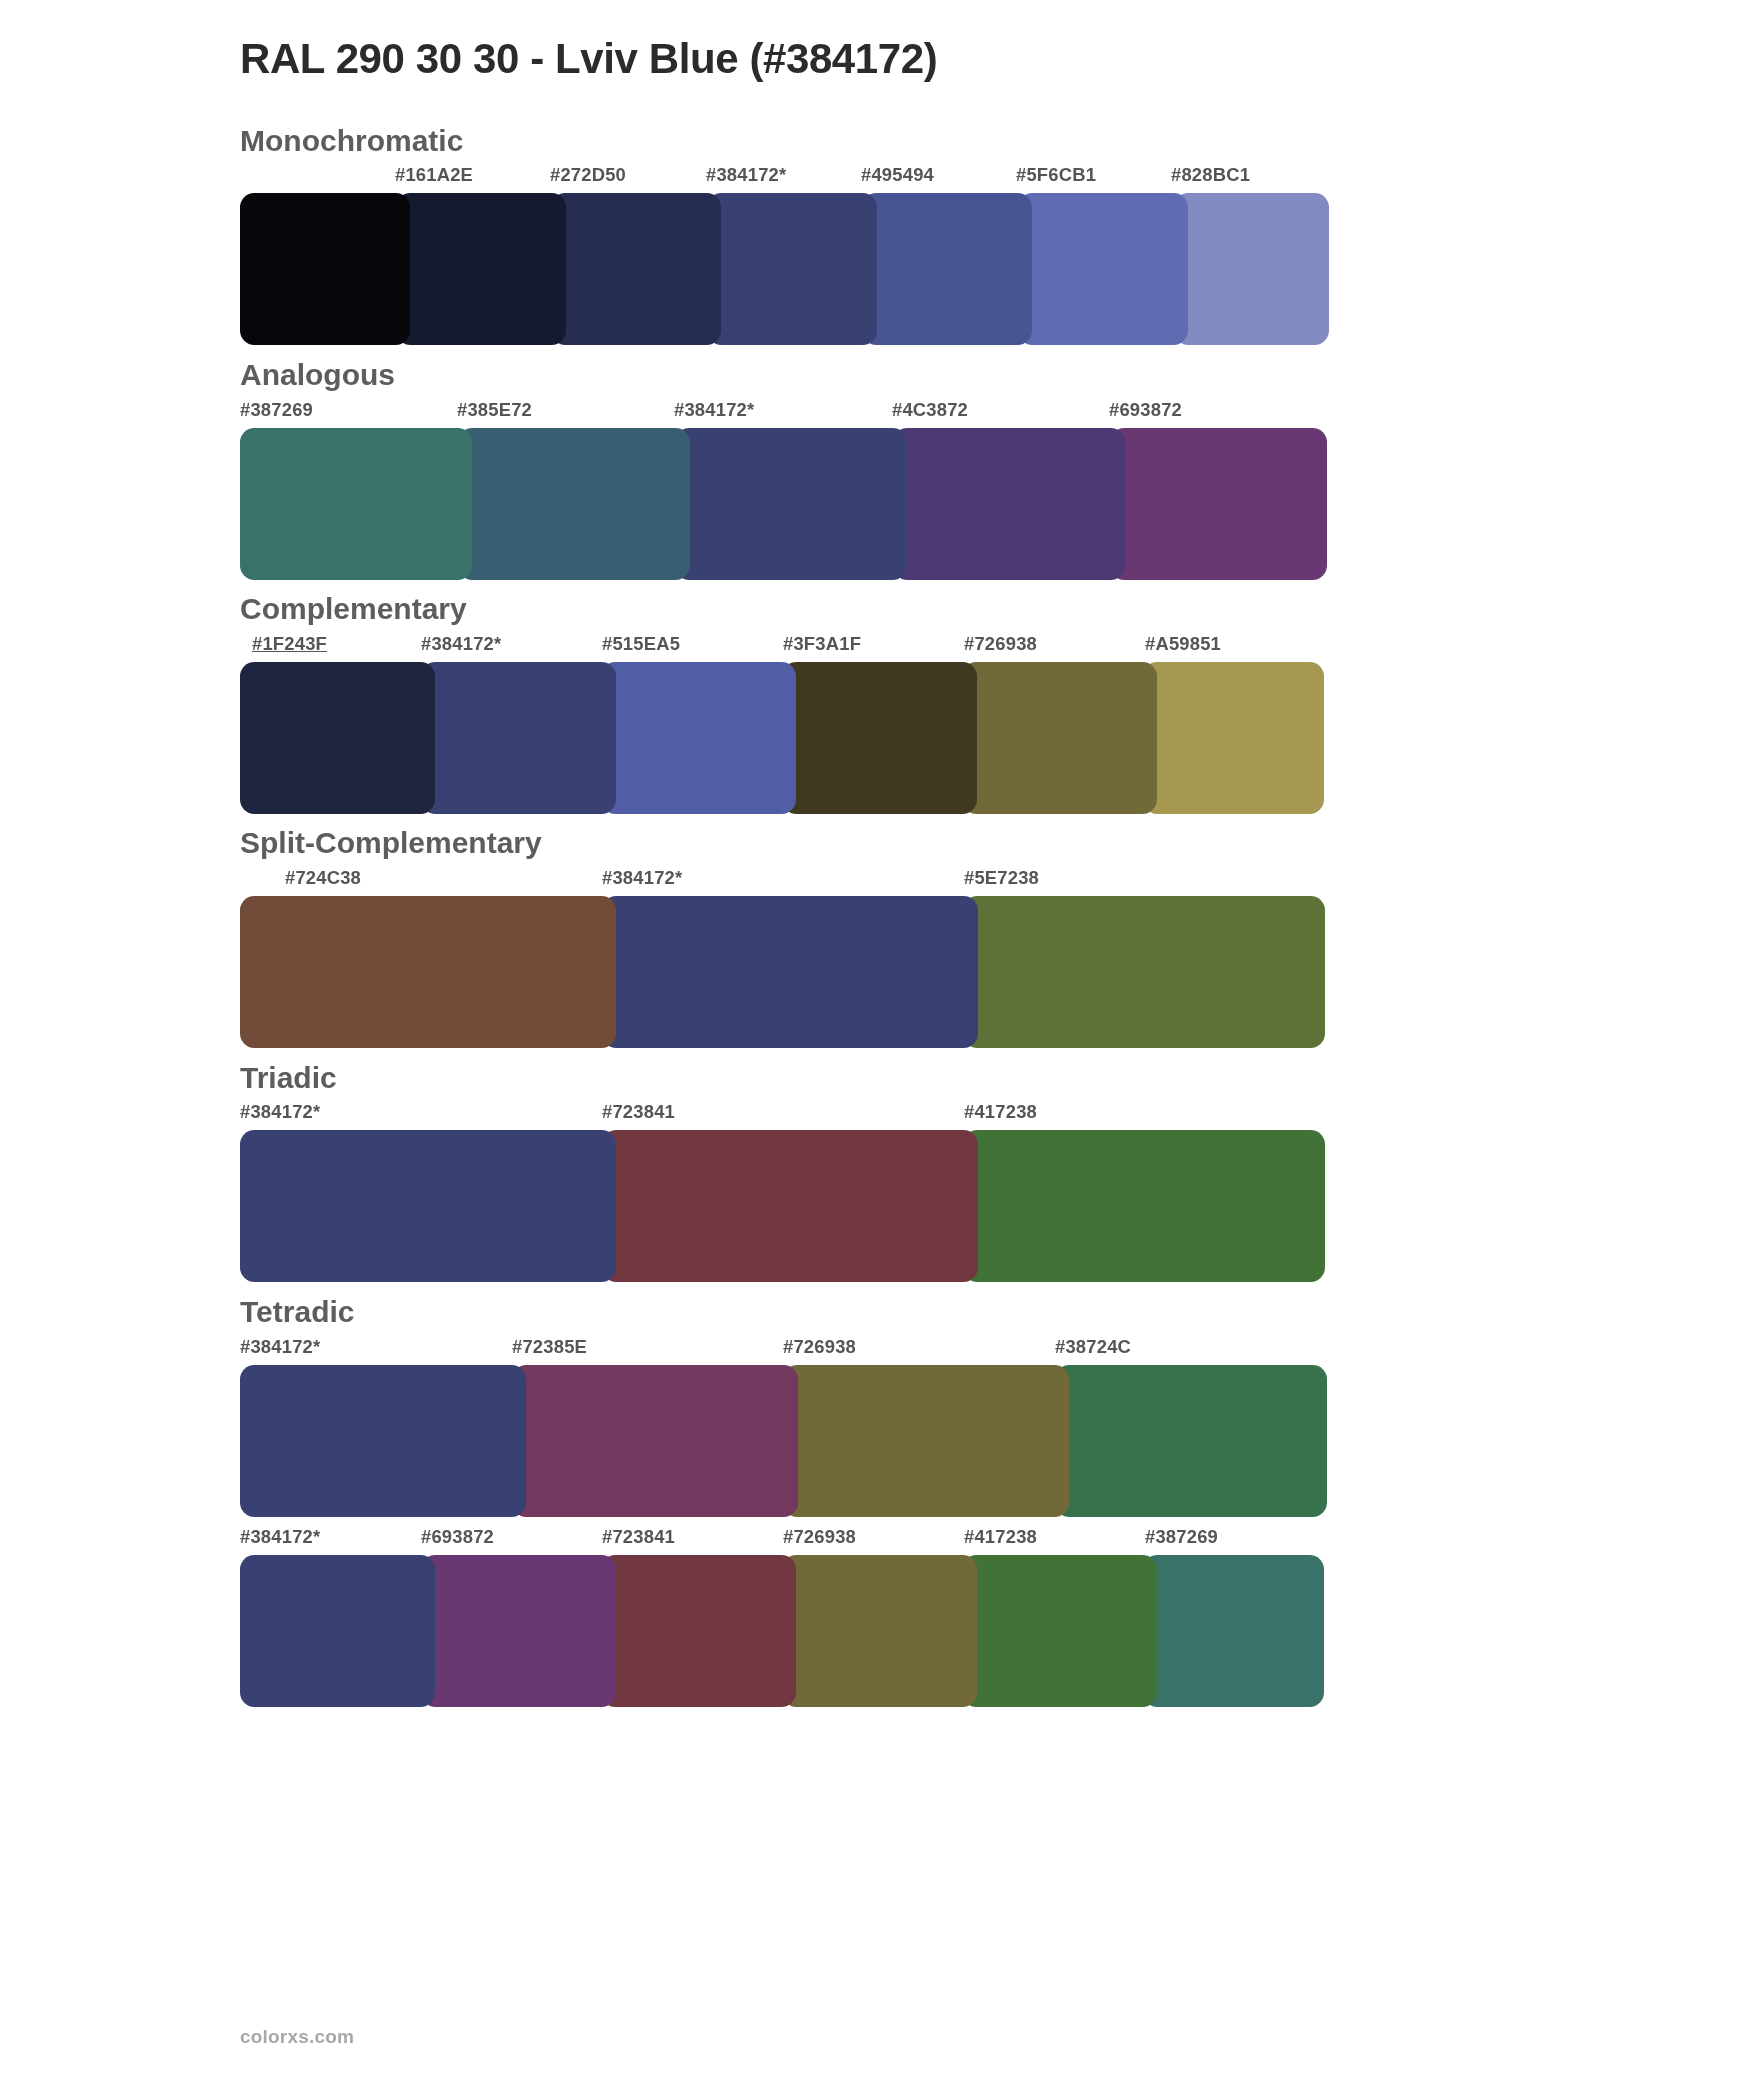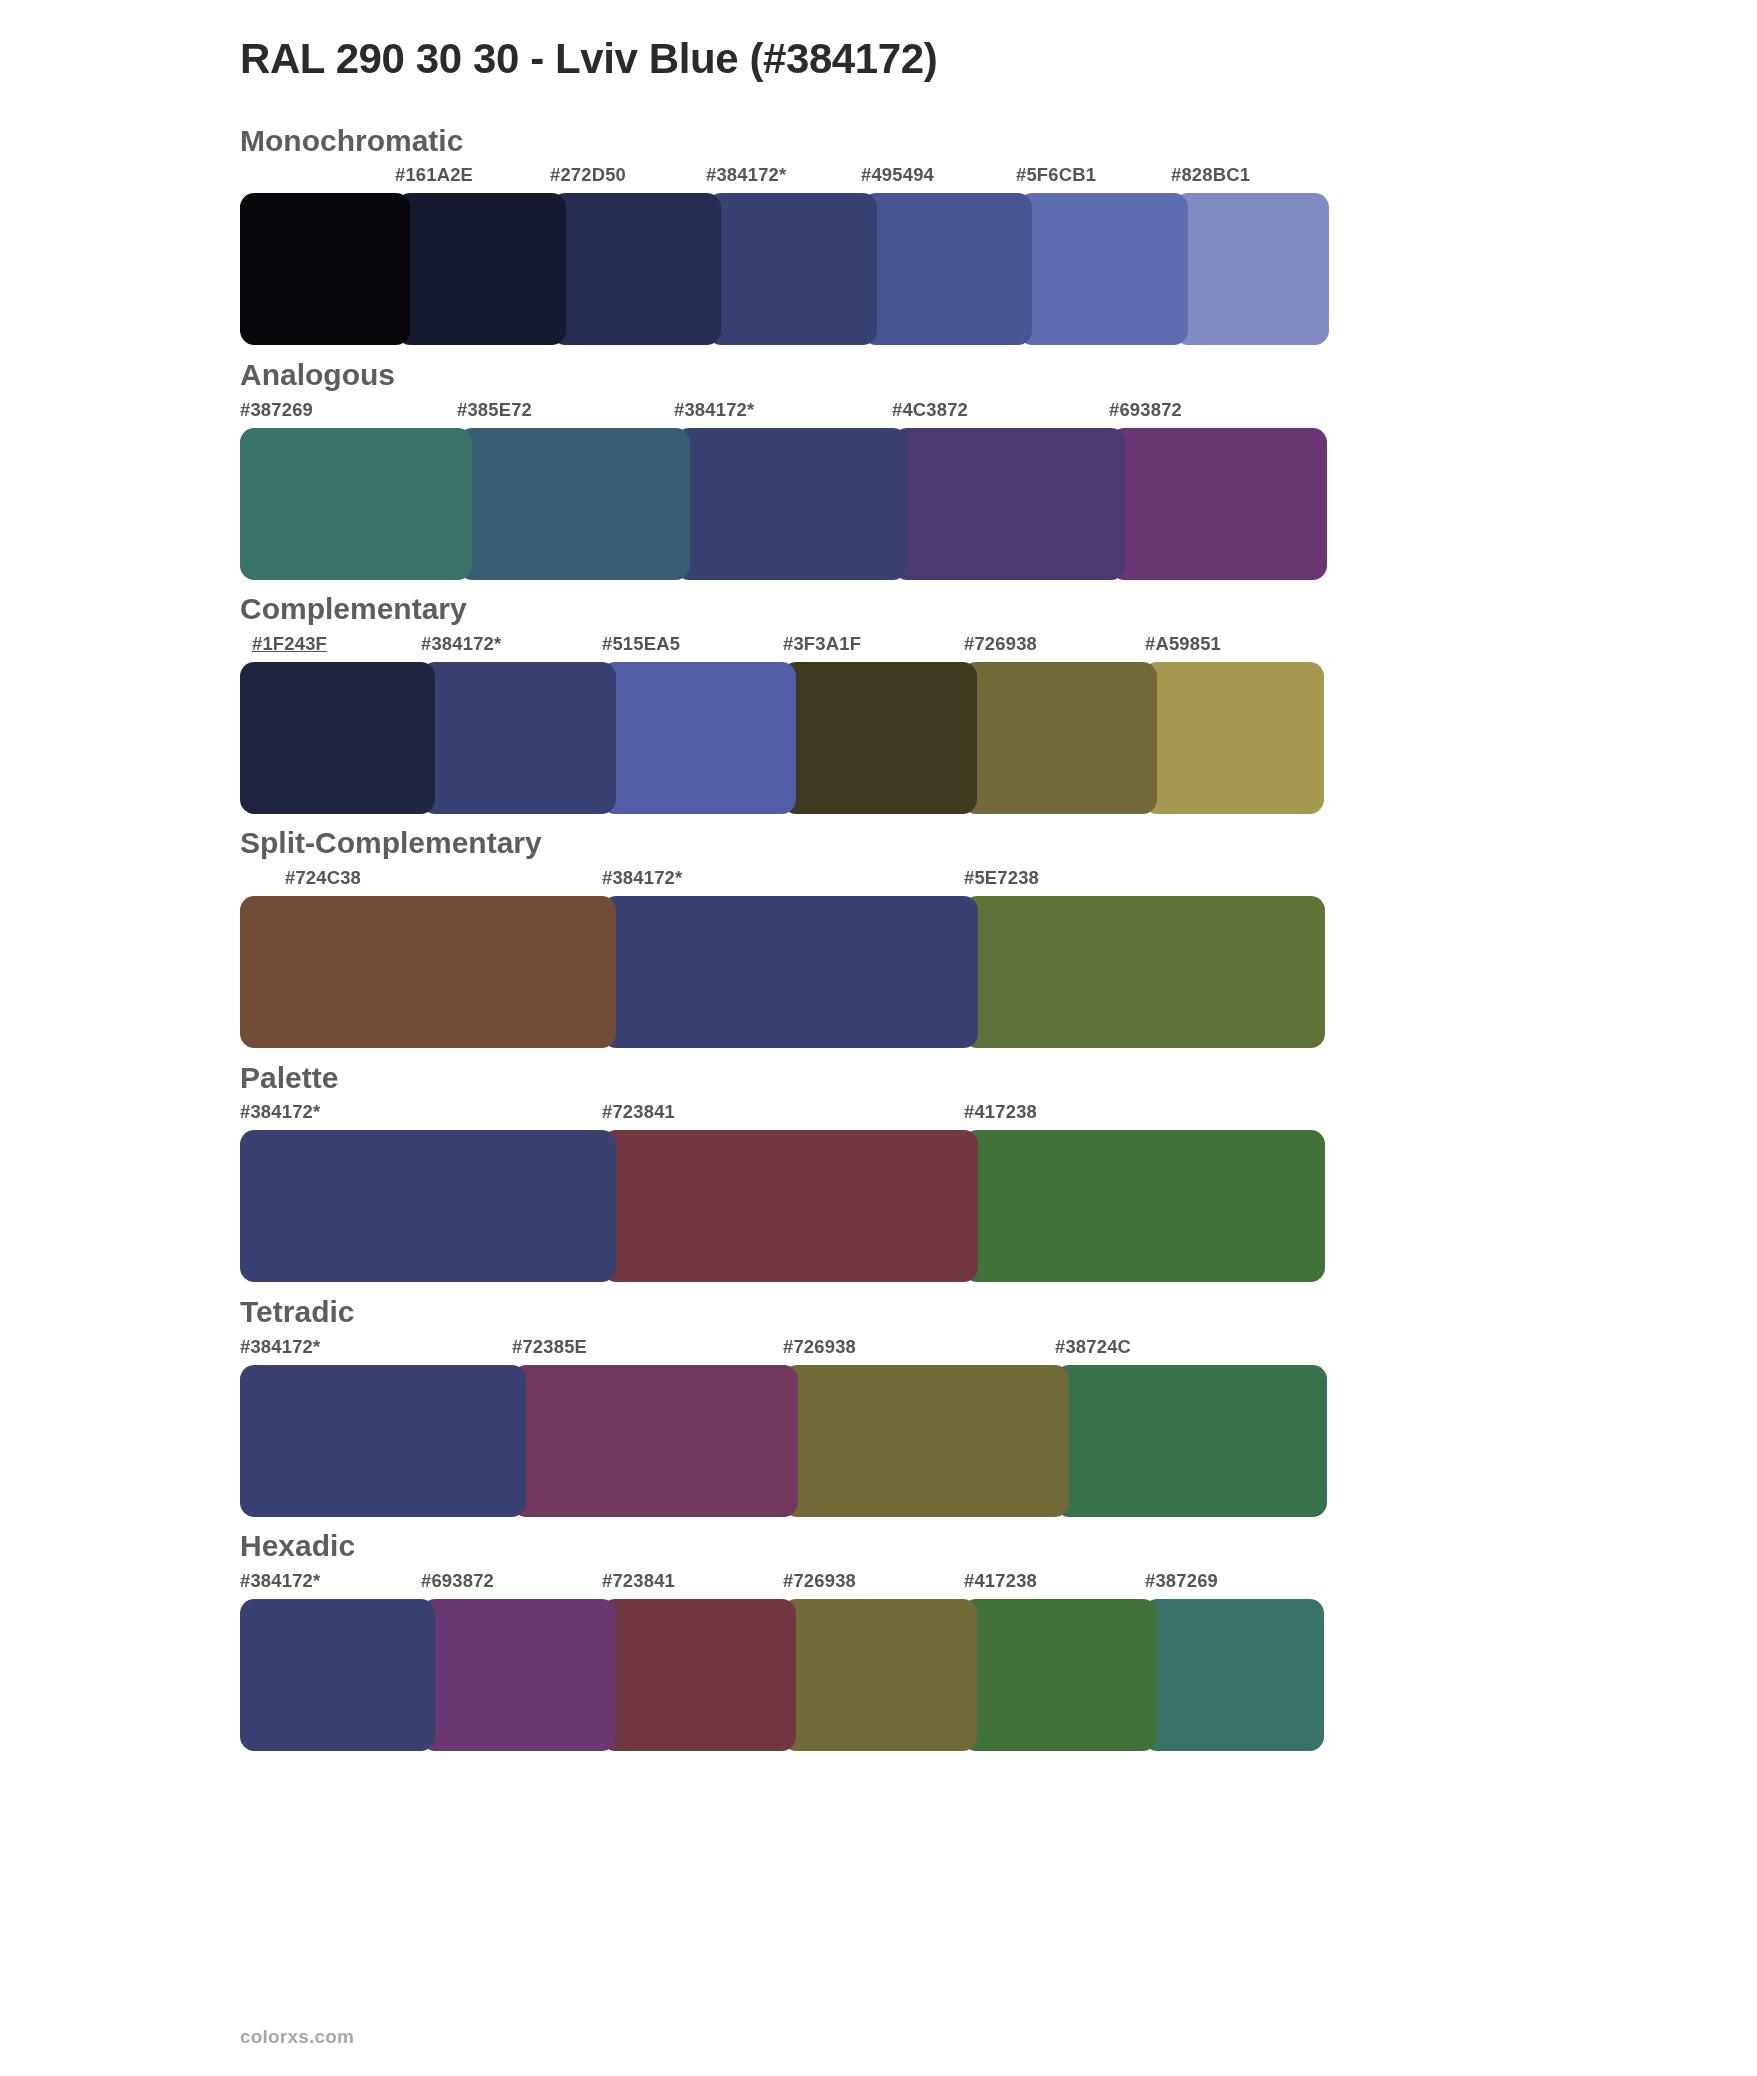--- a/index.html
+++ b/index.html
@@ -180,21 +180,21 @@
             <span class="swatch-label" style="left: 724px;">#5E7238</span>
           </div>
           <div class="swatches-row" style="height: 152px;">
             <div class="swatch" title="#724C38" style="width: 376px; background: rgb(114, 76, 56); z-index: 3;"></div>
             <div class="swatch" title="#384172*" style="width: 376px; background: rgb(56, 65, 114); z-index: 2;"></div>
             <div class="swatch" title="#5E7238" style="width: 362px; background: rgb(94, 114, 56); z-index: 1;"></div>
           </div>
         </div>
       </div>
       <div class="section">
-        <div class="section-title">Palette</div>
+        <div class="section-title">Triadic</div>
         <div class="swatch-block">
           <div class="labels-row">
             <span class="swatch-label" style="left: 0px;">#384172*</span>
             <span class="swatch-label" style="left: 362px;">#723841</span>
             <span class="swatch-label" style="left: 724px;">#417238</span>
           </div>
           <div class="swatches-row" style="height: 152px;">
             <div class="swatch" title="#384172*" style="width: 376px; background: rgb(56, 65, 114); z-index: 3;"></div>
             <div class="swatch" title="#723841" style="width: 376px; background: rgb(114, 56, 65); z-index: 2;"></div>
             <div class="swatch" title="#417238" style="width: 362px; background: rgb(65, 114, 56); z-index: 1;"></div>
@@ -212,21 +212,20 @@
           </div>
           <div class="swatches-row" style="height: 152px;">
             <div class="swatch" title="#384172*" style="width: 286px; background: rgb(56, 65, 114); z-index: 4;"></div>
             <div class="swatch" title="#72385E" style="width: 286px; background: rgb(114, 56, 94); z-index: 3;"></div>
             <div class="swatch" title="#726938" style="width: 286px; background: rgb(114, 105, 56); z-index: 2;"></div>
             <div class="swatch" title="#38724C" style="width: 272px; background: rgb(56, 114, 76); z-index: 1;"></div>
           </div>
         </div>
       </div>
       <div class="section">
-        <div class="section-title">Hexadic</div>
         <div class="swatch-block">
           <div class="labels-row">
             <span class="swatch-label" style="left: 0px;">#384172*</span>
             <span class="swatch-label" style="left: 181px;">#693872</span>
             <span class="swatch-label" style="left: 362px;">#723841</span>
             <span class="swatch-label" style="left: 543px;">#726938</span>
             <span class="swatch-label" style="left: 724px;">#417238</span>
             <span class="swatch-label" style="left: 905px;">#387269</span>
           </div>
           <div class="swatches-row" style="height: 152px;">

